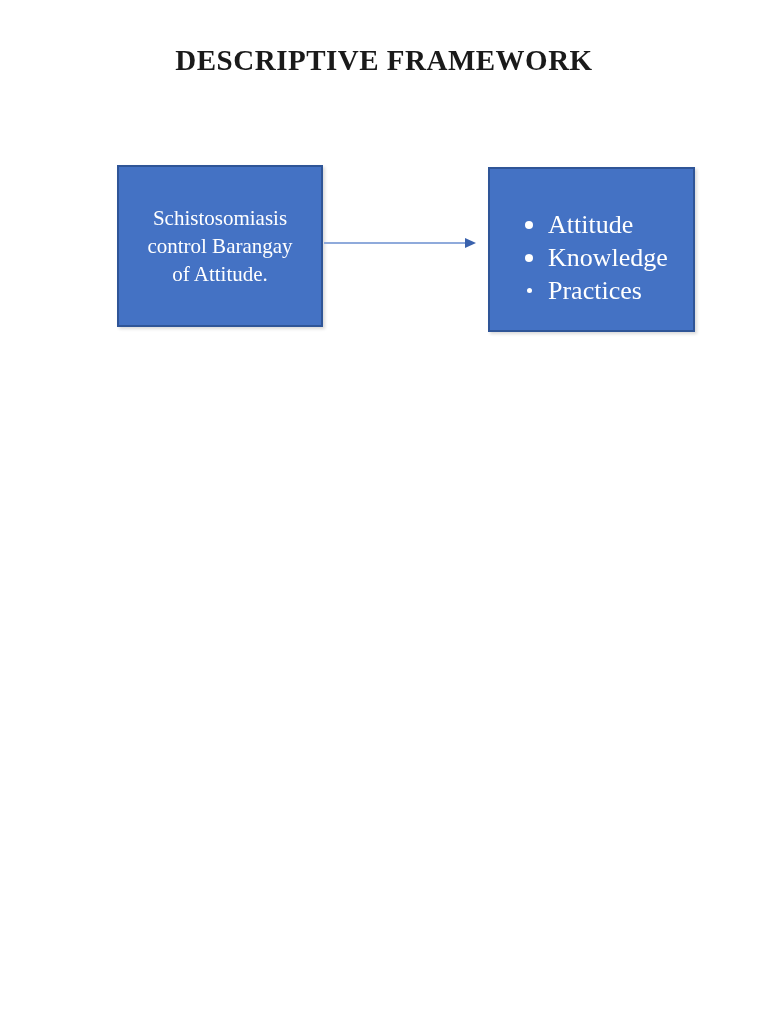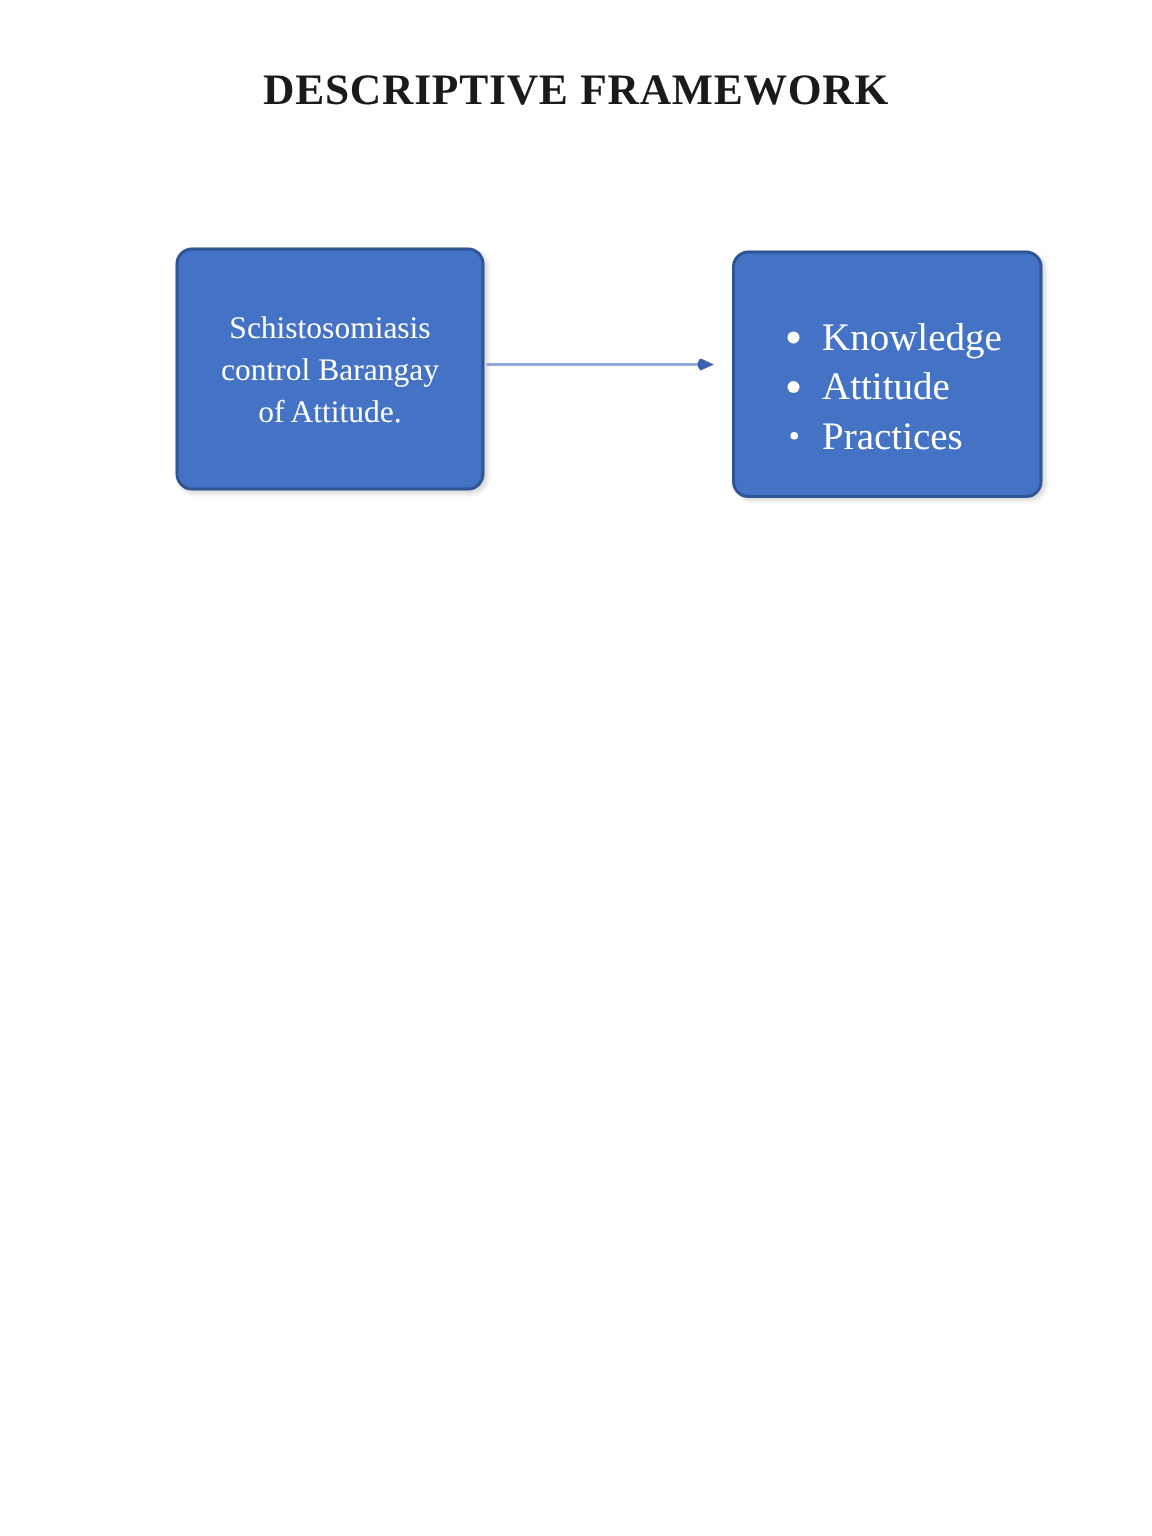--- a/index.html
+++ b/index.html
@@ -4,21 +4,21 @@
 <style>
   :root {
     --page-bg: #FFFFFF;
     --title-text: #1A1A1A;
     --box-fill: #4472C4;
     --box-border: #2F5597;
     --box-text: #FFFFFF;
     --arrow-line: #8FAADB;
     --arrow-head: #3A62AD;
   }
-  * { margin: 0; padding: 0; box-sizing: border-box; border-radius: 11px; }
+  * { margin: 0; padding: 0; box-sizing: border-box; }
   html, body {
     width: 768px;
     height: 1024px;
     background: var(--page-bg);
     font-family: "Liberation Serif", serif;
     overflow: hidden;
   }
   .page {
     position: relative;
     width: 768px;
@@ -133,25 +133,25 @@
 
   <div class="connector">
     <div class="arrow-line"></div>
     <div class="arrow-head"></div>
   </div>
 
   <div class="flow-box right-box">
     <ul class="bullet-list">
       <li>
         <span class="bullet"></span>
-        <span>Knowledge</span>
+        <span>Attitude</span>
       </li>
       <li>
         <span class="bullet"></span>
-        <span>Attitude</span>
+        <span>Knowledge</span>
       </li>
       <li class="small-bullet">
         <span class="bullet"></span>
         <span>Practices</span>
       </li>
     </ul>
   </div>
 
 </div>
 

